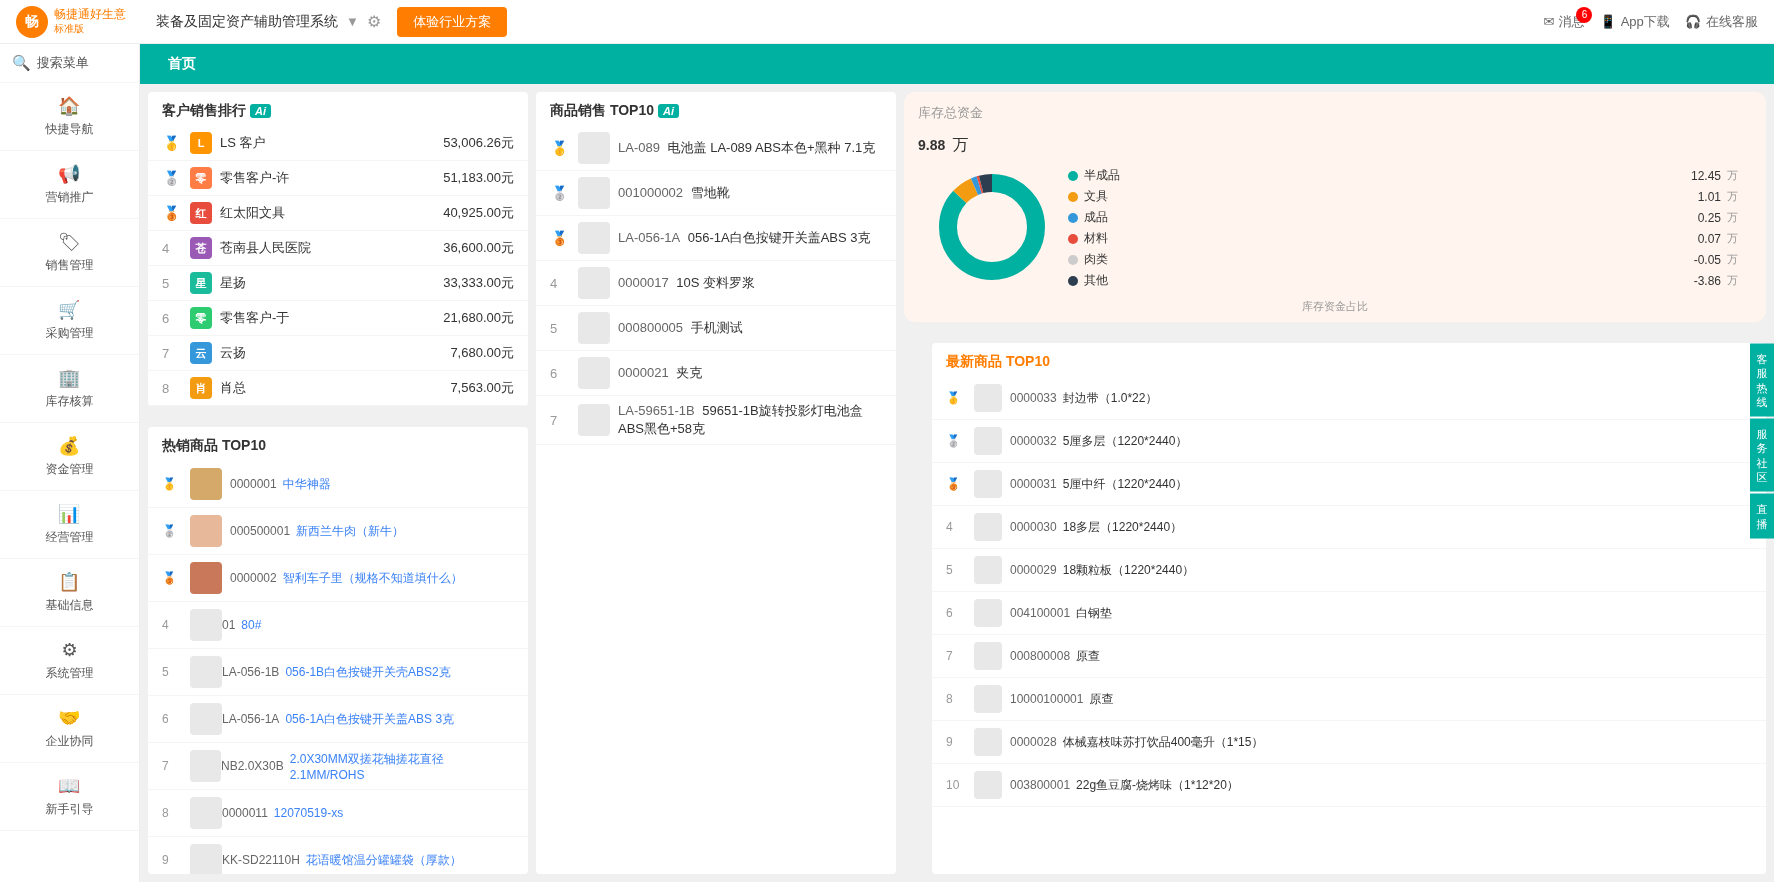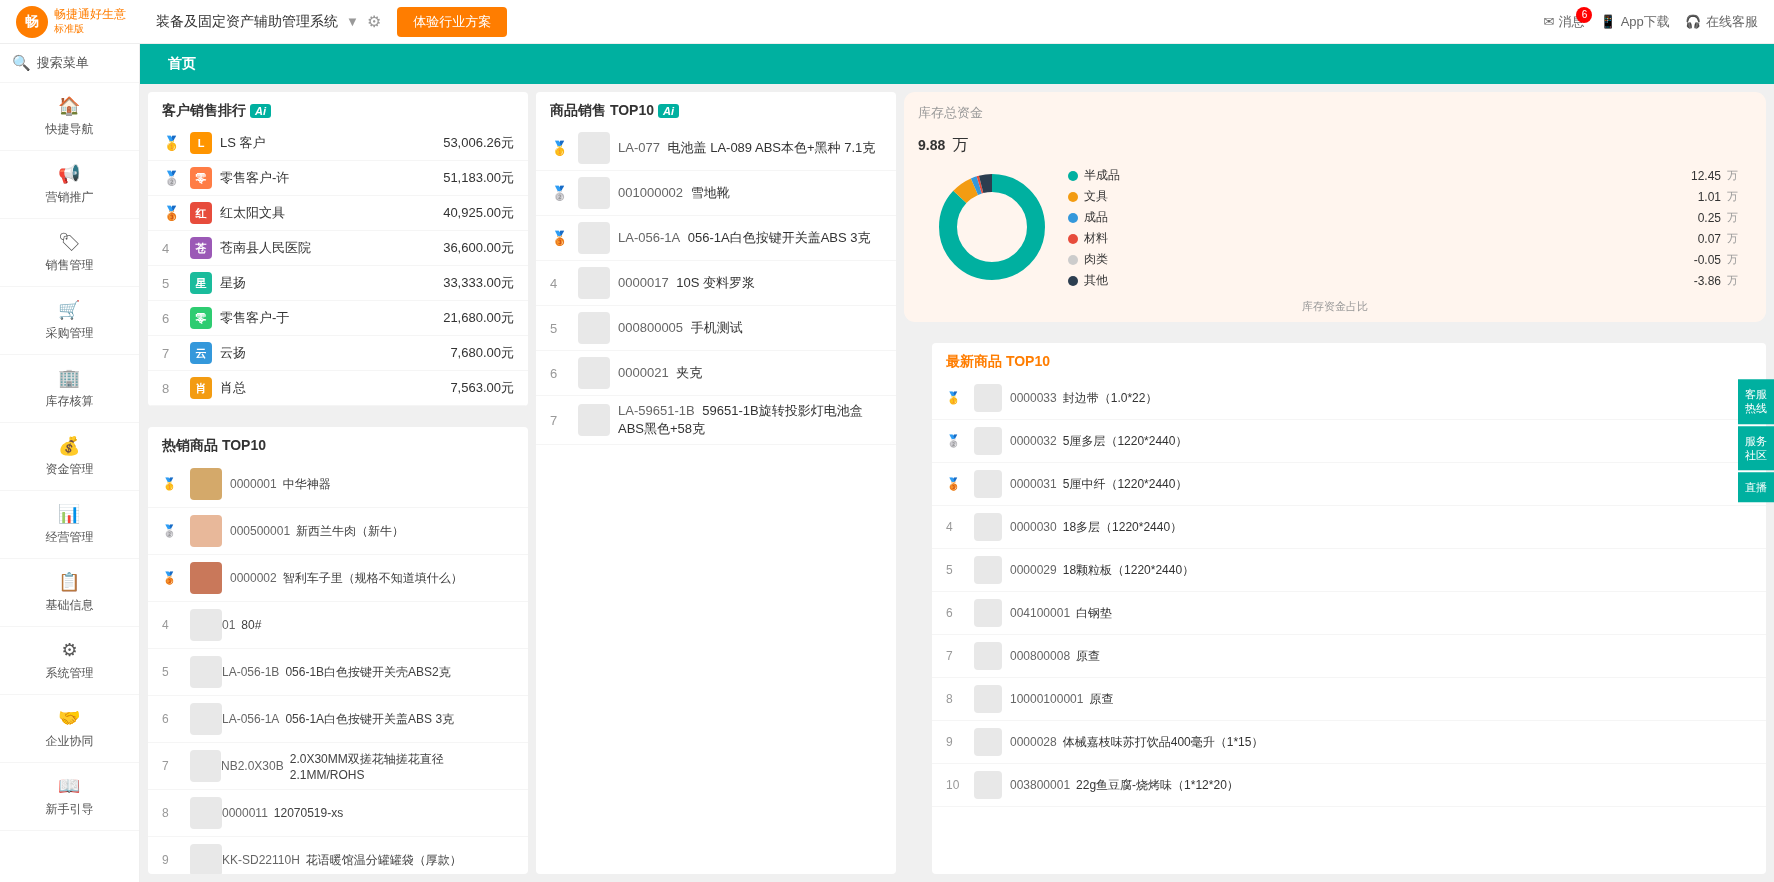--- a/index.html
+++ b/index.html
@@ -60,21 +60,21 @@
     .medal-yellow { background: #f39c12; }
     .rank-trophy { width: 20px; text-align: center; margin-right: 8px; }
 
     
     .hot-panel { background: #fff; border-radius: 4px; overflow: hidden; }
     .hot-item { display: flex; align-items: center; padding: 7px 14px; border-bottom: 1px solid #f5f5f5; }
     .hot-rank { width: 20px; font-size: 12px; color: #999; margin-right: 8px; }
     .hot-img { width: 32px; height: 32px; border-radius: 4px; background: #f0f0f0; margin-right: 8px; flex-shrink: 0; display: flex; align-items: center; justify-content: center; overflow: hidden; }
     .hot-img-placeholder { width: 32px; height: 32px; background: #e8e8e8; border-radius: 4px; display: flex; align-items: center; justify-content: center; font-size: 10px; color: #aaa; }
     .hot-code { font-size: 12px; color: #666; margin-right: 6px; }
-    .hot-name { font-size: 12px; color: #404040; }
+    .hot-name { font-size: 12px; color: #3b82f6; }
     .inventory-title { font-size: 13px; color: #999; margin-bottom: 4px; }
     .inventory-amount { font-size: 26px; font-weight: bold; color: #333; }
     .inventory-amount span { font-size: 14px; color: #333; }
     .inventory-bg { background: #fff5ee; border-radius: 11px; }
 
     .chart-section { display: flex; padding: 10px 14px; gap: 16px; }
     .donut-chart { width: 120px; height: 120px; flex-shrink: 0; position: relative; }
     .donut-svg { width: 120px; height: 120px; }
     .chart-legend { flex: 1; display: flex; flex-direction: column; justify-content: center; gap: 4px; }
     .legend-item { display: flex; align-items: center; gap: 6px; font-size: 12px; color: #333; }
@@ -89,21 +89,21 @@
     .new-panel-title { padding: 10px 14px 6px; font-size: 14px; font-weight: bold; color: #333; }
     .new-panel-title span { color: #ff7d00; }
     .new-item { display: flex; align-items: center; padding: 7px 14px; border-bottom: 1px solid #f5f5f5; }
     .new-rank { width: 20px; font-size: 12px; color: #999; margin-right: 8px; }
     .new-img-placeholder { width: 28px; height: 28px; background: #e8e8e8; border-radius: 4px; margin-right: 8px; flex-shrink: 0; display: flex; align-items: center; justify-content: center; font-size: 10px; color: #aaa; }
     .new-code { font-size: 12px; color: #666; margin-right: 6px; }
     .new-name { font-size: 12px; color: #333; }
 
     
     .float-btns { position: fixed; right: 0; top: 50%; transform: translateY(-50%); display: flex; flex-direction: column; gap: 2px; z-index: 999; }
-    .float-btn { background: #00b0a0; color: #fff; width: 36px; padding: 8px 4px; text-align: center; font-size: 11px; cursor: pointer; line-height: 1.3; }
+    .float-btn { background: #00b0a0; color: #fff; width: 24px; padding: 8px 4px; text-align: center; font-size: 11px; cursor: pointer; line-height: 1.3; }
 
     .section-title-bar { display: flex; align-items: center; padding: 10px 14px 6px; }
     .section-title-text { font-size: 14px; font-weight: bold; color: #333; }
 
     .rank-trophy-icon { font-size: 14px; }
 
     
     .ai-badge { background: #00b0a0; color: #fff; border-radius: 3px; font-size: 11px; padding: 1px 5px; margin-left: 4px; font-style: italic; font-weight: bold; }
   </style>
 </head>
@@ -327,21 +327,21 @@
         <div class="panel" style="height:100%;overflow:hidden;display:flex;flex-direction:column;">
           <div class="section-title-bar">
             <span class="section-title-text">商品销售 TOP10</span>
             <span class="ai-badge">Ai</span>
           </div>
           <div style="overflow-y:auto;flex:1;">
             <div class="rank-item">
               <span class="rank-trophy rank-trophy-icon">🥇</span>
               <div class="hot-img-placeholder" style="margin-right:8px;"></div>
               <span class="rank-name">
-                <span style="color:#666;margin-right:4px;">LA-077</span>
+                <span style="color:#666;margin-right:4px;">LA-089</span>
                 <span>电池盖 LA-089 ABS本色+黑种 7.1克</span>
               </span>
             </div>
             <div class="rank-item">
               <span class="rank-trophy rank-trophy-icon">🥈</span>
               <div class="hot-img-placeholder" style="margin-right:8px;"></div>
               <span class="rank-name">
                 <span style="color:#666;margin-right:4px;">001000002</span>
                 <span>雪地靴</span>
               </span>

